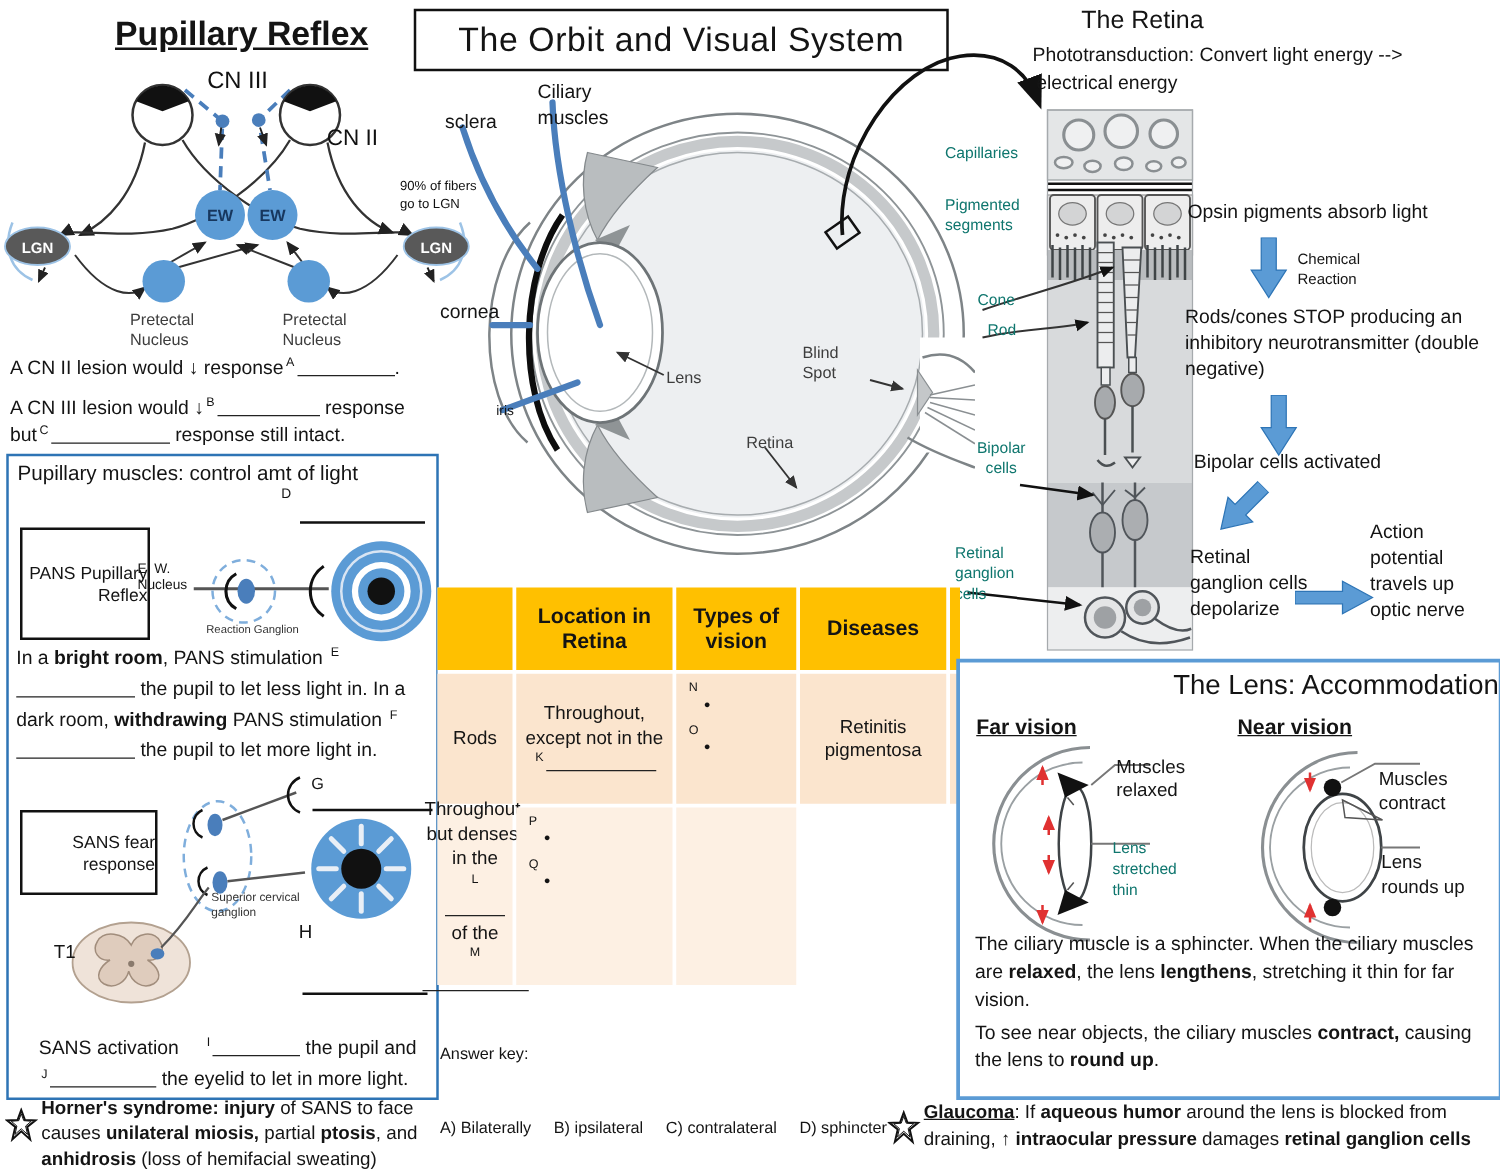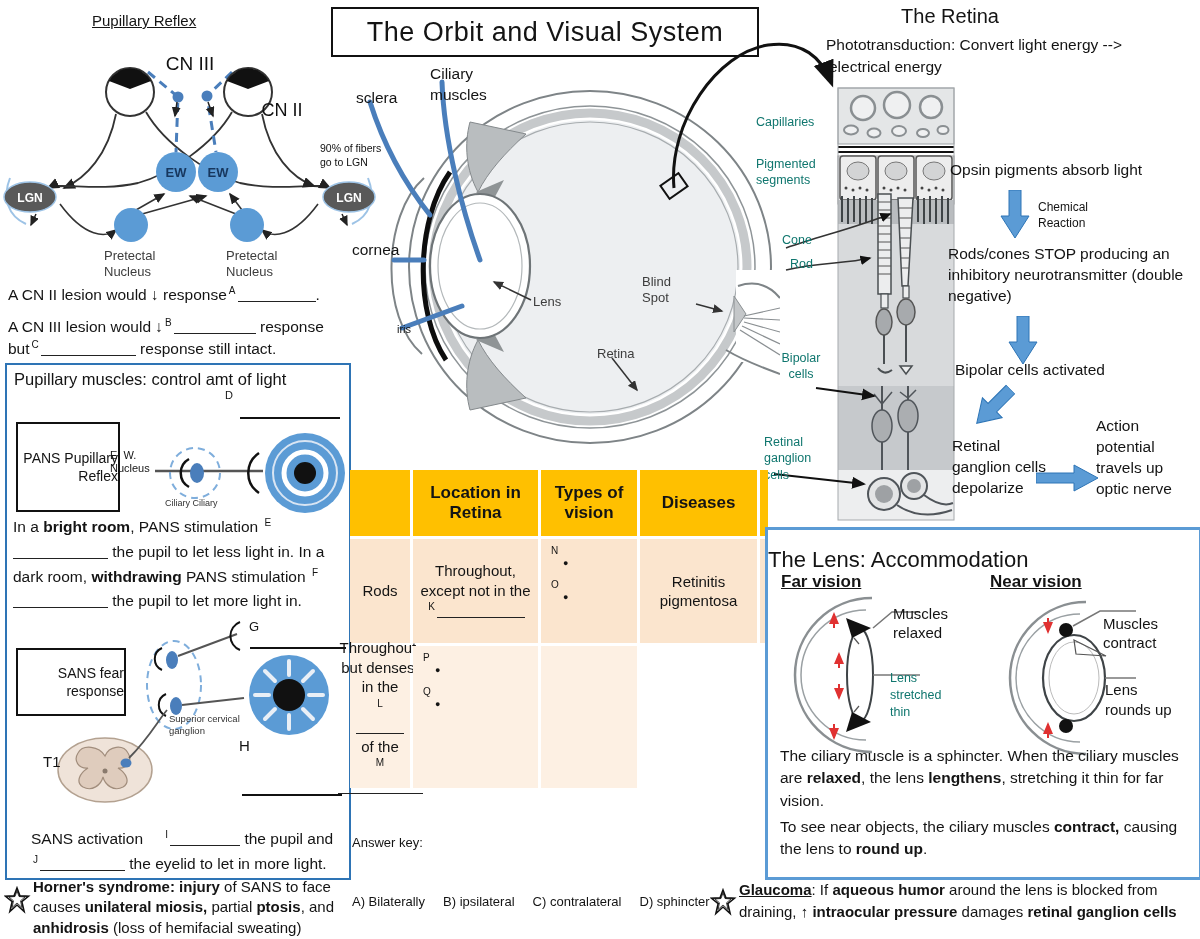--- a/index.html
+++ b/index.html
@@ -29,21 +29,21 @@
   .bullet{font-size:9px;margin:1px 0 8px 12px}
   .ak{font-size:13px;line-height:1.5;white-space:pre-wrap}
   .lensbox{border:3px solid #5B9BD5}
 </style>
 </head>
 <body>
 
 <div class="page">
 
   <div class="abs" style="left:92px;top:12px">
-    <span class="u" style="font-size:15px;font-weight:400">Pupillary Reflex</span>
+    <span class="u" style="font-size:27px;font-weight:700">Pupillary Reflex</span>
   </div>
 
   <svg class="abs" style="left:0;top:40px" width="395" height="242" viewBox="0 0 395 242">
     <defs>
       <marker id="ma-p" markerWidth="8" markerHeight="8" refX="6" refY="3" orient="auto">
         <path d="M0,0 L7,3 L0,6 Z" fill="#222"></path>
       </marker>
     </defs>
 
     <path d="M116,74 C108,115 86,138 64,148" fill="none" stroke="#333" stroke-width="1.8" marker-end="url(#ma-p)"></path>
@@ -175,21 +175,21 @@
 
   <svg class="abs" style="left:640px;top:30px" width="210" height="170" viewBox="0 0 210 170">
     <defs>
       <marker id="ma-c" markerWidth="10" markerHeight="10" refX="7" refY="3.5" orient="auto">
         <path d="M0,0 L9,3.5 L0,7 Z" fill="#111"></path>
       </marker>
     </defs>
     <path d="M34,158 C28,92 78,22 128,15 C162,10 182,28 191,52" fill="none" stroke="#111" stroke-width="3" marker-end="url(#ma-c)"></path>
   </svg>
 
-  <div class="abs" style="left:865px;top:5px;width:170px;text-align:center;font-size:20px">The Retina</div>
+  <div class="abs" style="left:865px;top:5px;width:170px;font-size:20px">The Retina</div>
   <div class="abs txt" style="left:826px;top:35px">Phototransduction: Convert light energy --&gt;</div>
   <div class="abs txt" style="left:829px;top:57px">electrical energy</div>
 
   <svg class="abs" style="left:750px;top:86px" width="210" height="438" viewBox="0 0 210 438">
     <defs>
       <marker id="ma-r" markerWidth="8" markerHeight="8" refX="6" refY="3" orient="auto">
         <path d="M0,0 L7,3 L0,6 Z" fill="#111"></path>
       </marker>
     </defs>
 
@@ -353,21 +353,21 @@
       <path d="M82,32 A16,16 0 0 0 82,60" fill="none" stroke="#111" stroke-width="2.5"></path>
       <ellipse cx="90" cy="46" rx="7" ry="10" fill="#4A7EBB"></ellipse>
       <g>
         <path d="M152,26 A24,24 0 0 0 152,66" fill="none" stroke="#111" stroke-width="2.5"></path>
         <circle cx="198" cy="46" r="40" fill="#5B9BD5"></circle>
         <circle cx="198" cy="46" r="32" fill="none" stroke="#D9E5F3" stroke-width="2"></circle>
         <circle cx="198" cy="46" r="21" fill="none" stroke="#fff" stroke-width="5"></circle>
         <circle cx="198" cy="46" r="11" fill="#111"></circle>
       </g>
     </svg>
-    <div class="abs" style="left:158px;top:133px;font-size:9px;color:#333">Ciliary Ciliary</div>
+    <div class="abs" style="left:158px;top:133px;font-size:9px;color:#333">Reaction Ganglion</div>
 
     <div class="abs" style="left:6px;top:150px;width:332px;font-size:15.5px;line-height:1.6">
       <span>In a </span><span class="b">bright room</span><span>, PANS stimulation</span>
       <span class="sup">E</span><span class="blank" style="width:95px"></span>
       <span>the pupil to let less light in. In a dark room, </span><span class="b">withdrawing</span><span> PANS stimulation</span>
       <span class="sup">F</span><span class="blank" style="width:95px"></span>
       <span>the pupil to let more light in.</span>
     </div>
 
     <div class="abs blkbox" style="left:9px;top:283px;width:106px;height:64px">SANS fear response</div>
@@ -466,21 +466,21 @@
   <div class="abs ak" style="left:352px;top:794px;width:412px">
     <div>Answer key:</div>
     <div>A) Bilaterally     B) ipsilateral     C) contralateral     D) sphincter</div>
     
     
     
     
   </div>
 
   <div class="abs lensbox" style="left:765px;top:527px;width:431px;height:347px">
-    <div class="abs" style="left:0;top:17px;width:100%;text-align:left;font-size:22px;font-weight:500">The Lens: Accommodation</div>
+    <div class="abs" style="left:0;top:5px;width:100%;text-align:right;font-size:22px;font-weight:500">The Lens: Accommodation</div>
     <div class="abs u" style="left:13px;top:42px;font-size:17px;font-weight:600">Far vision</div>
     <div class="abs u" style="left:222px;top:42px;font-size:17px;font-weight:600">Near vision</div>
 
     <svg class="abs" style="left:8px;top:62px" width="145" height="170" viewBox="0 0 145 170">
       <defs>
         <marker id="mr-f" markerWidth="7" markerHeight="7" refX="5" refY="2.5" orient="auto">
           <path d="M0,0 L6,2.5 L0,5 Z" fill="#E03131"></path>
         </marker>
       </defs>
       <path d="M96,6 A76,76 0 1 0 96,160" fill="none" stroke="#8a8f92" stroke-width="2.5"></path>

